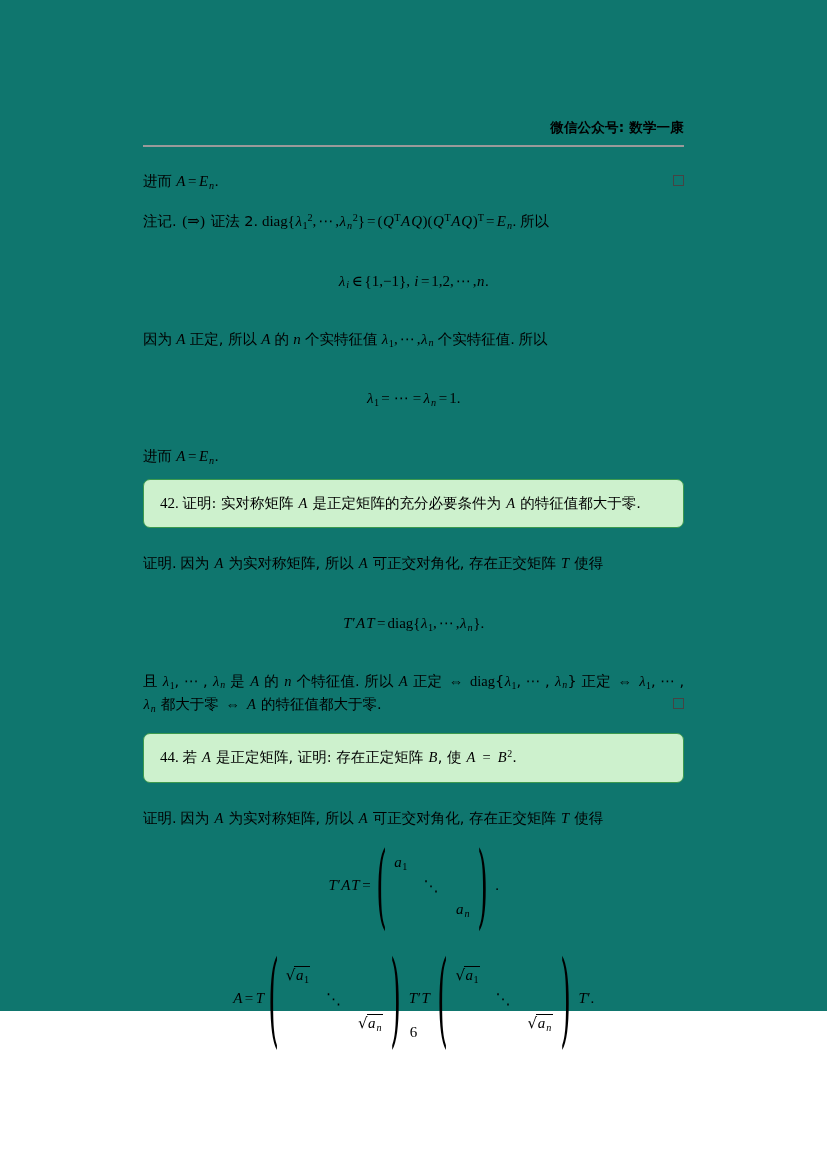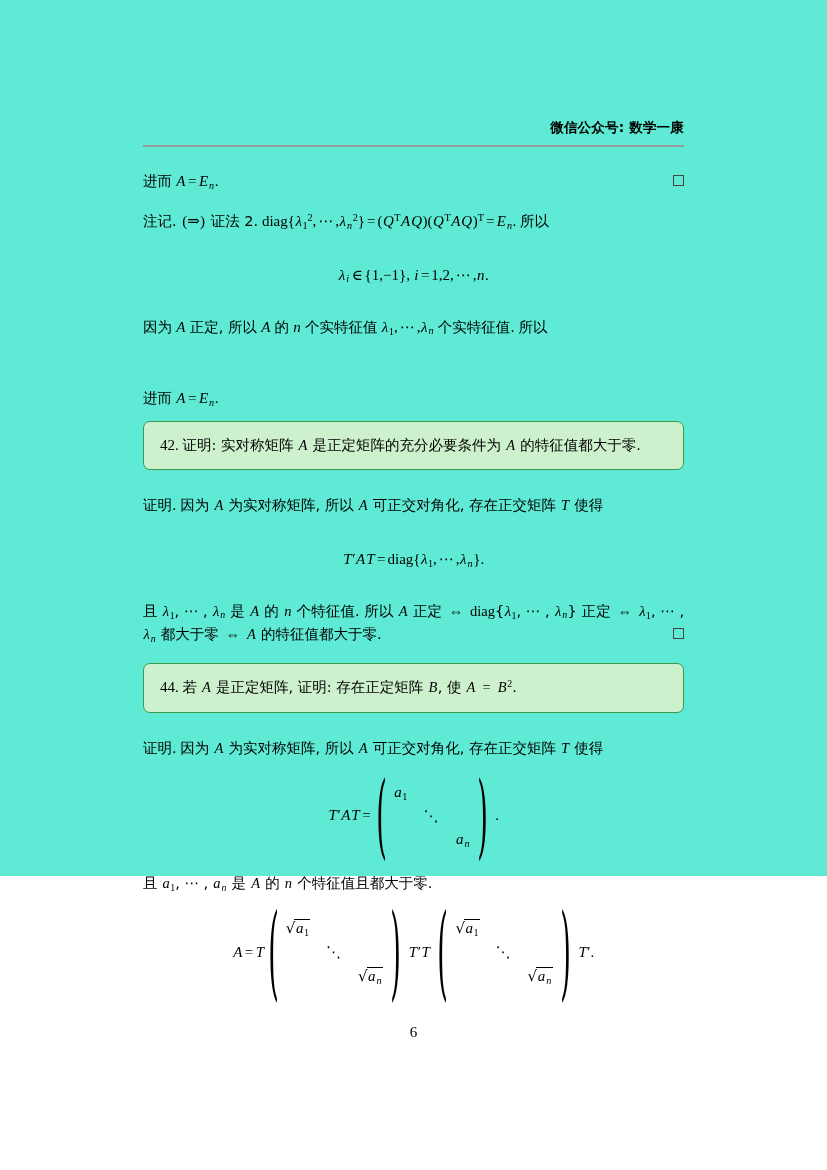--- a/index.html
+++ b/index.html
@@ -14,22 +14,22 @@
     position: relative;
     font-family: "Liberation Serif", "DejaVu Serif", serif;
     color: #000000;
     overflow: hidden;
   }
 
   .page {
     position: absolute;
     left: 0; top: 0;
     width: 827px;
-    height: 876px;
-    background: #5eead4;
+    height: 1011px;
+    background: #0f766e;
   }
 
   
   .header {
     position: absolute;
     left: 143px;
     top: 118px;
     width: 541px;
     text-align: right;
   }
@@ -97,21 +97,21 @@
   sub, sup {
     font-size: 0.68em;
     line-height: 0;
   }
   sub { vertical-align: -0.28em; }
   sup { vertical-align: 0.52em; }
 
   .display {
     text-align: center;
     font-size: 15px;
-    margin: 8px;
+    margin: 14px;
   }
   .qed-inline {
     float: right;
     display: inline-block;
     width: 9px;
     height: 9px;
     border: 1.3px solid #444;
     margin-top: 5px;
   }
 
@@ -239,20 +239,23 @@
       <span class="cn">的</span>
       <span class="mi">n</span>
       <span class="cn">个实特征值</span>
       <span class="mi">λ</span><sub class="mn">1</sub><span class="mn">,</span><span class="mo">⋯</span><span class="mn">,</span><span class="mi">λ</span><sub class="mi">n</sub>
       <span class="cn">个实特征值.</span>
       <span class="cn">所以</span>
     </div>
 
     <div class="spacer-lg"></div>
 
+    <div class="display">
+      <span class="mi">λ</span><sub class="mn">1</sub><span class="mo">=</span><span class="mo">⋯</span><span class="mo">=</span><span class="mi">λ</span><sub class="mi">n</sub><span class="mo">=</span><span class="mn">1.</span>
+    </div>
 
     <div class="spacer-lg"></div>
 
     <div class="para">
       <span class="cn">进而</span>
       <span class="mi">A</span><span class="mo">=</span><span class="mi">E</span><sub class="mi">n</sub><span class="mn">.</span>
     </div>
 
     <div class="spacer-sm"></div>
 
@@ -308,23 +311,20 @@
         <span class="c11"><span class="mi">a</span><sub class="mn">1</sub></span>
         <span class="c22 ddots">⋱</span>
         <span class="c33"><span class="mi">a</span><sub class="mi">n</sub></span>
       </span>
       <span class="paren big">)</span>
       <span class="mn" style="margin-left:4px;">.</span>
     </div>
 
     <div class="spacer-lg"></div>
 
-    <div class="para">
-      <span class="cn">且 <span class="mi">a</span><sub class="mn">1</sub>, ⋯ , <span class="mi">a</span><sub class="mi">n</sub> 是 <span class="mi">A</span> 的 <span class="mi">n</span> 个特征值且都大于零.</span>
-    </div>
 
     <div class="spacer-lg"></div>
 
     <div class="eqrow">
       <span class="mi">A</span>
         <span class="mo">=</span>
         <span class="mi">T</span>
       <span class="paren big2">(</span>
       <span class="matgrid">
         <span class="c11"><span class="sqrt"><span class="radsign">√</span><span class="radicand"><span class="mi">a</span><sub class="mn">1</sub></span></span></span>

